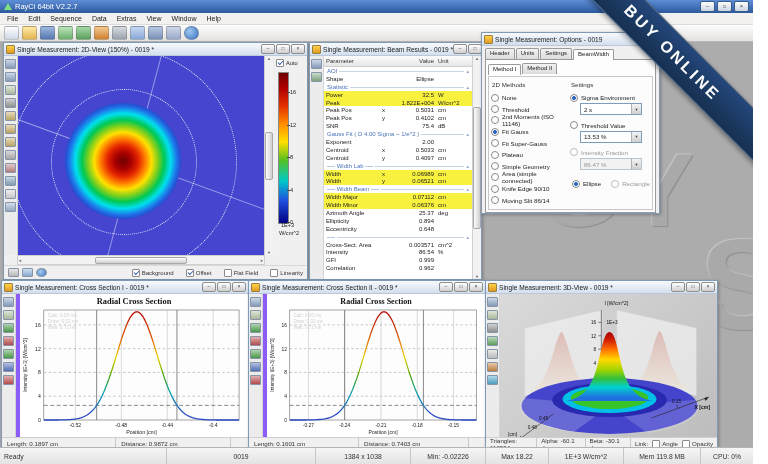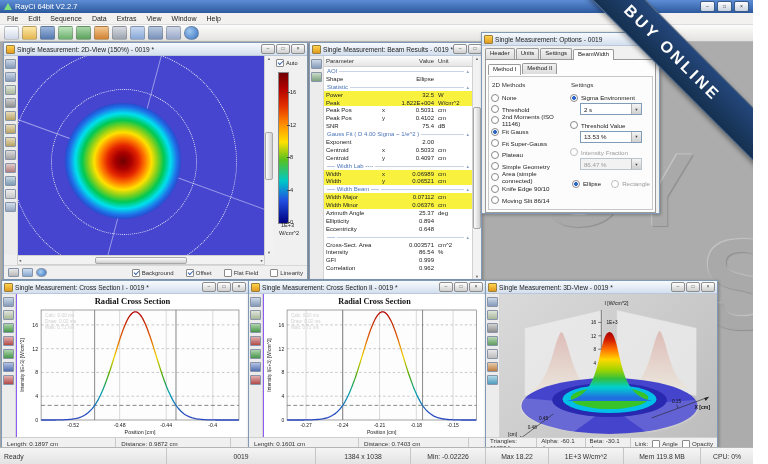--- a/index.html
+++ b/index.html
@@ -108,21 +108,21 @@
   .radio.dis{border-color:#bdbdbd;}
   .rlabel.dis{color:#9a9a9a;}
   .selbox{display:flex;align-items:center;height:10px;border:1px solid #7f9db9;background:#fff;
     margin:0 8px 4px 10px;padding-left:3px;}
   .selbox.dis{background:#f2f2f2;color:#9a9a9a;border-color:#b8c4ce;}
   .selarrow{margin-left:auto;width:9px;height:100%;background:linear-gradient(#f4f4f4,#d0d0d0);
     border-left:1px solid #b0b0b0;font-size:4px;color:#444;display:flex;align-items:center;justify-content:center;}
   .shaperow{display:flex;gap:10px;margin:8px 0 0 2px;}
   
   .cs-body{display:flex;height:143px;}
-  .chartwrap{flex:1;background:#fff;border-left:1px solid #8b5cf6;}
+  .chartwrap{flex:1;background:#fff;border-left:4px solid #8b5cf6;}
   .cs-status{height:11px;display:flex;align-items:center;background:#f0f0f0;border-top:1px solid #cfcfcf;
     font-size:6.2px;color:#333;}
   .cs-status span{padding:0 5px;border-right:1px solid #c8c8c8;height:100%;display:flex;align-items:center;}
   .cs-status .w1{width:42%;}
   
   .v3d-body{display:flex;height:143px;}
   .scene3d{flex:1;background:linear-gradient(135deg,#dadada,#bdbdbd);}
   .v3d-status{height:11px;display:flex;align-items:center;background:#f0f0f0;border-top:1px solid #cfcfcf;
     font-size:6.2px;color:#333;}
   .v3d-status span.segl{padding:0 4px;border-right:1px solid #c8c8c8;height:100%;display:flex;align-items:center;}

